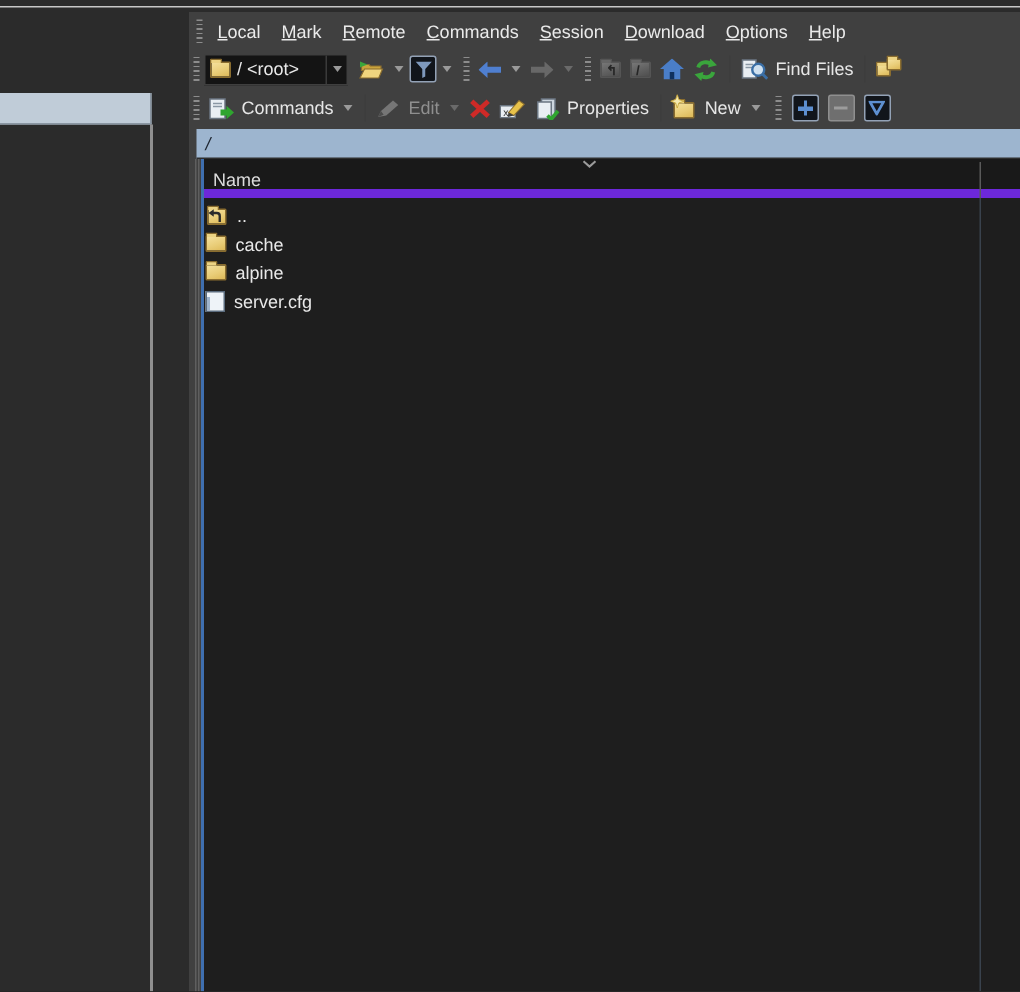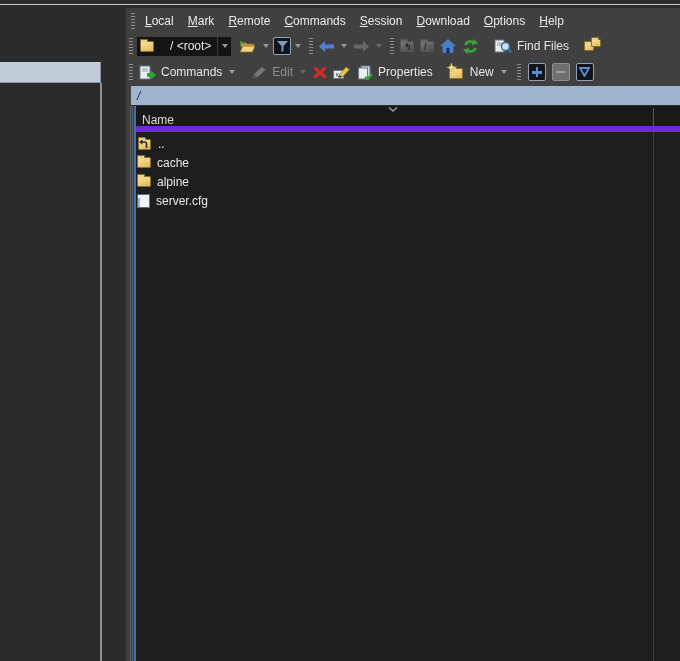--- a/index.html
+++ b/index.html
@@ -42,21 +42,21 @@
   .fold::before { content:""; position:absolute; top:-3px; left:-1px; width:6px; height:2px;
     background:#ecd383; border:1px solid #8a6d2f; border-bottom:none; border-radius:1px 1px 0 0; }
   .fold-gray { border-color:#555; background:linear-gradient(160deg,#777,#4d4d4d); }
   .fold-gray::before { background:#666; border-color:#555; }
   .fold-mark { position:absolute; left:3px; top:0px; font-size:9px; color:#2e2e2e; font-weight:bold; line-height:10px;}
   .fold-gray .fold-mark { color:#262626; }
 
   
   .combo { display:flex; align-items:center; height:21px; width:96px; background:#141414;
     border:1px solid #3f3f3f; padding-left:3px; }
-  .combo .txt { flex:1; white-space:nowrap; overflow:hidden; padding-left:16px; color:#e9e9e9; }
+  .combo .txt { flex:1; white-space:nowrap; overflow:hidden; padding-left:4px; color:#e9e9e9; }
   .combo .drop { width:14px; height:19px; border-left:1px solid #3a3a3a; display:flex; align-items:center; justify-content:center; }
 
   .boxbtn { width:18px; height:18px; border:1px solid #93a2b6; background:#11151b; border-radius:2px;
     display:flex; align-items:center; justify-content:center; }
   .boxbtn.disabled { background:#6f6f6f; border-color:#8f8f8f; }
   .plus { position:relative; width:10px; height:10px; }
   .plus::before { content:""; position:absolute; left:0; top:4px; width:10px; height:2.5px; background:#5d8fd0; }
   .plus::after { content:""; position:absolute; left:4px; top:0; width:2.5px; height:10px; background:#5d8fd0; }
   .minus { width:9px; height:2.5px; background:#9c9c9c; }
 

